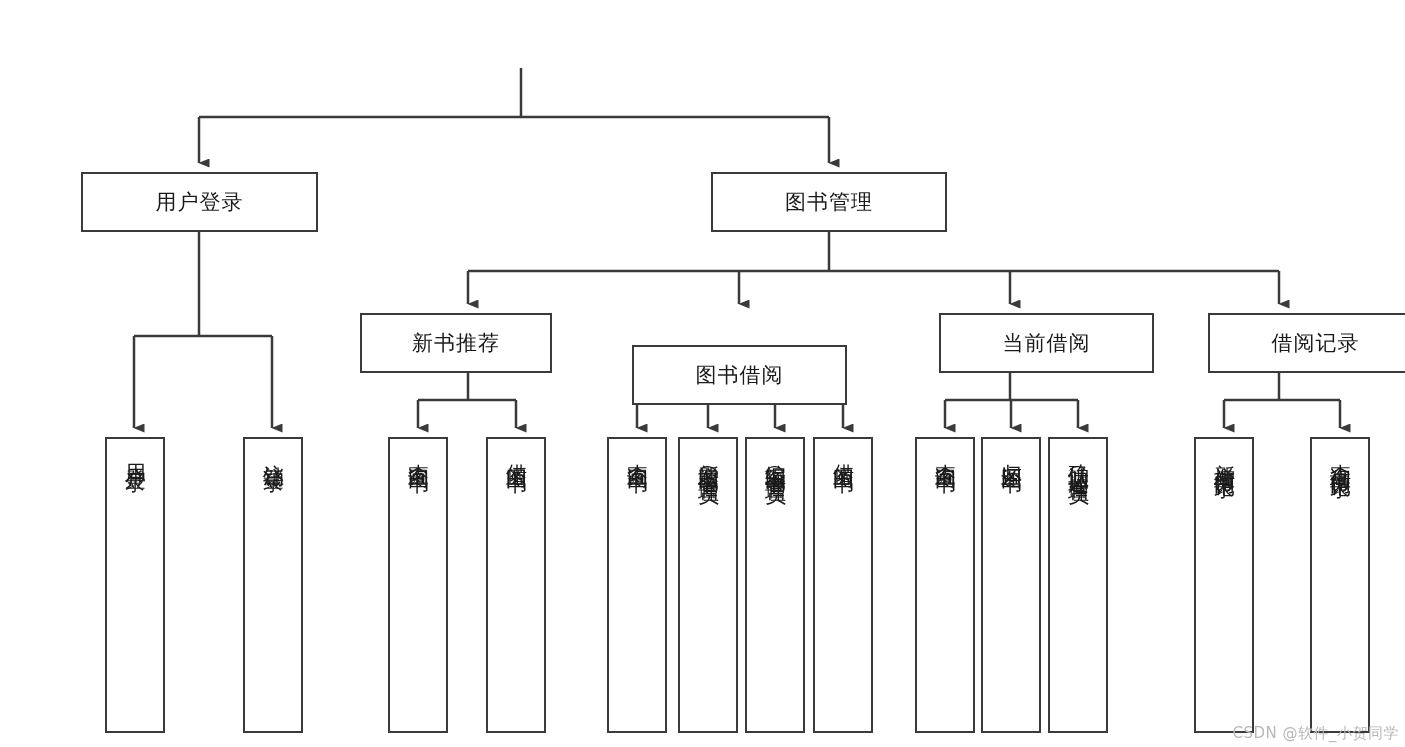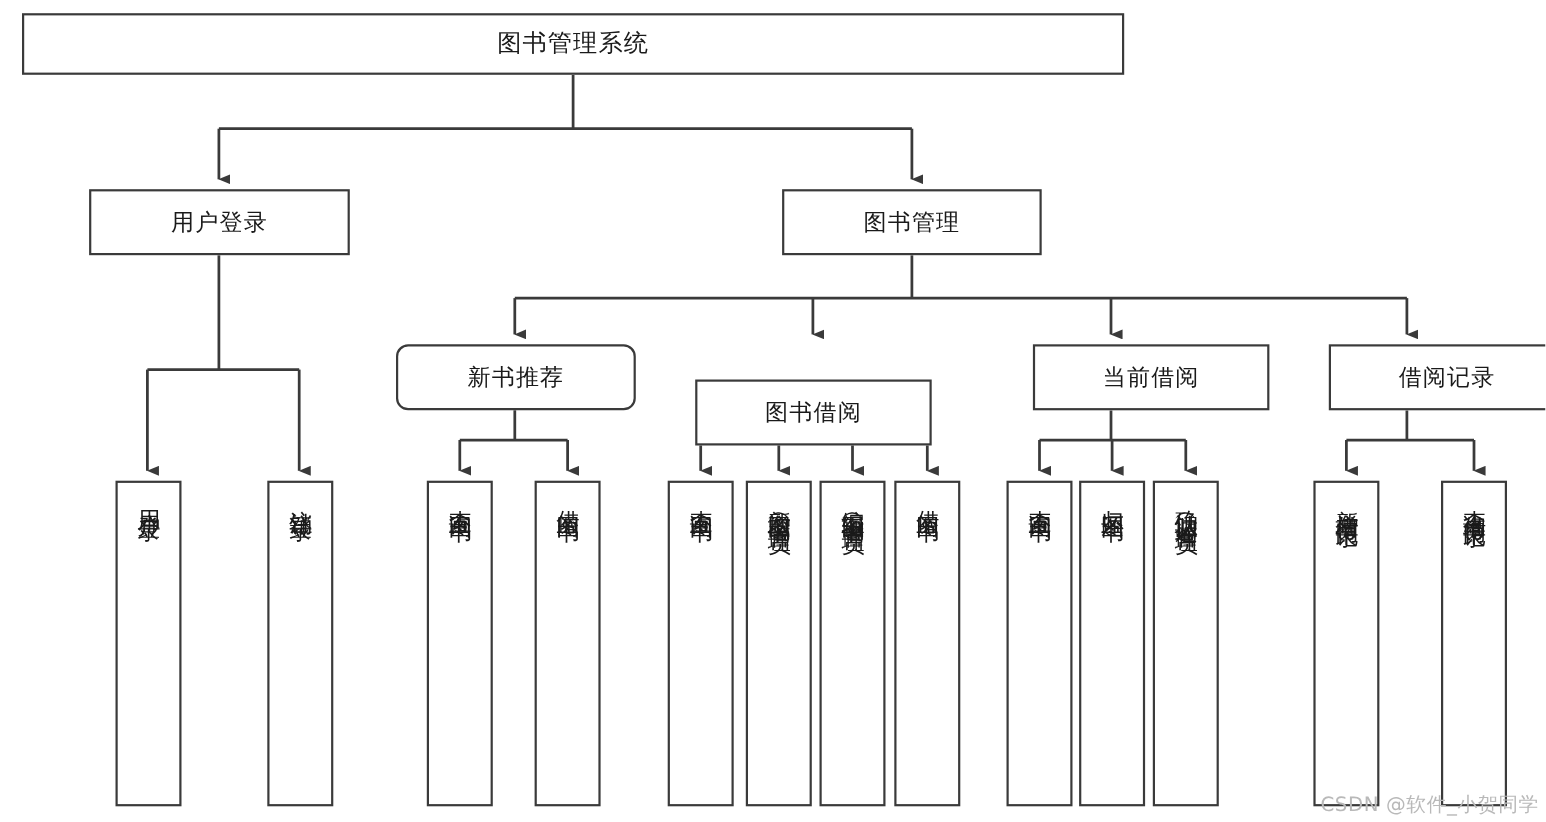--- a/index.html
+++ b/index.html
@@ -51,21 +51,21 @@
     text-orientation: upright;
     font-size: 21px;
     letter-spacing: 3px;
     line-height: 1;
     white-space: nowrap;
   }
   .watermark {
     position: absolute;
     right: 6px;
     bottom: 4px;
-    font-size: 18px;
+    font-size: 15px;
     color: #b9b9b9;
     letter-spacing: 0.5px;
     z-index: 3;
     white-space: nowrap;
   }
 </style>
 </head>
 <body>
 
 <div id="canvas">
@@ -113,32 +113,29 @@
       <path d="M1011,400 L1011,428" marker-end="url(#arr)"></path>
       <path d="M1078,400 L1078,428" marker-end="url(#arr)"></path>
 
       <path d="M1279,373 L1279,400"></path>
       <path d="M1224,400 L1340,400"></path>
       <path d="M1224,400 L1224,428" marker-end="url(#arr)"></path>
       <path d="M1340,400 L1340,428" marker-end="url(#arr)"></path>
     </g>
   </svg>
 
-  <div class="node root" style="left:20px; top:12px; width:1002px; height:56px;">
-    <span class="label">图书管理系统</span>
-  </div>
 
   <div class="node" style="left:81px; top:172px; width:237px; height:60px;">
     <span class="label">用户登录</span>
   </div>
   <div class="node" style="left:711px; top:172px; width:236px; height:60px;">
     <span class="label">图书管理</span>
   </div>
 
-  <div class="node" style="left:360px; top:313px; width:218px; height:60px;border-radius:11px;">
+  <div class="node" style="left:360px; top:313px; width:192px; height:60px;">
     <span class="label">新书推荐</span>
   </div>
   <div class="node" style="left:632px; top:313px; width:215px; height:60px;margin-top:32px;">
     <span class="label">图书借阅</span>
   </div>
   <div class="node" style="left:903px; top:313px; width:215px; height:60px;margin-left:36px;">
     <span class="label">当前借阅</span>
   </div>
   <div class="node" style="left:1208px; top:313px; width:215px; height:60px;">
     <span class="label">借阅记录</span>

